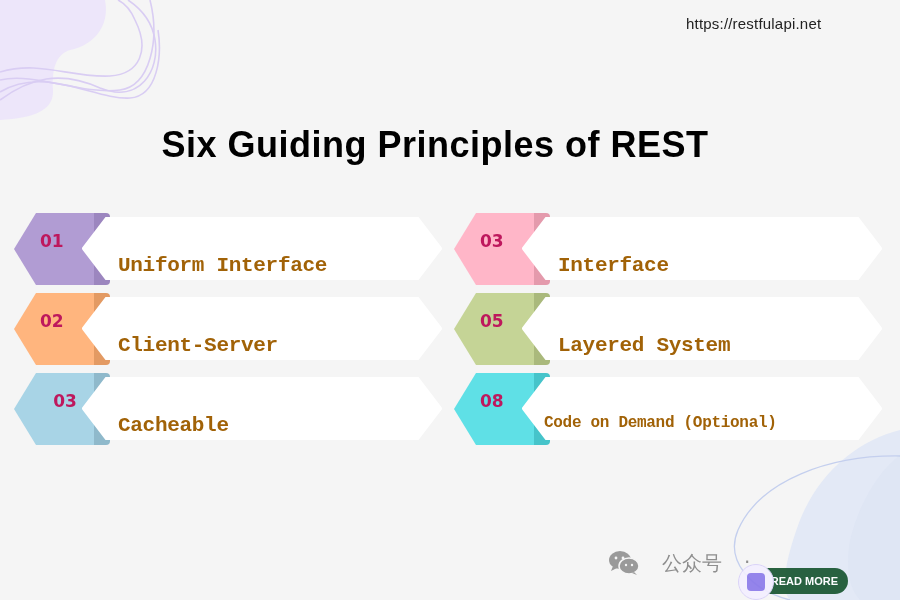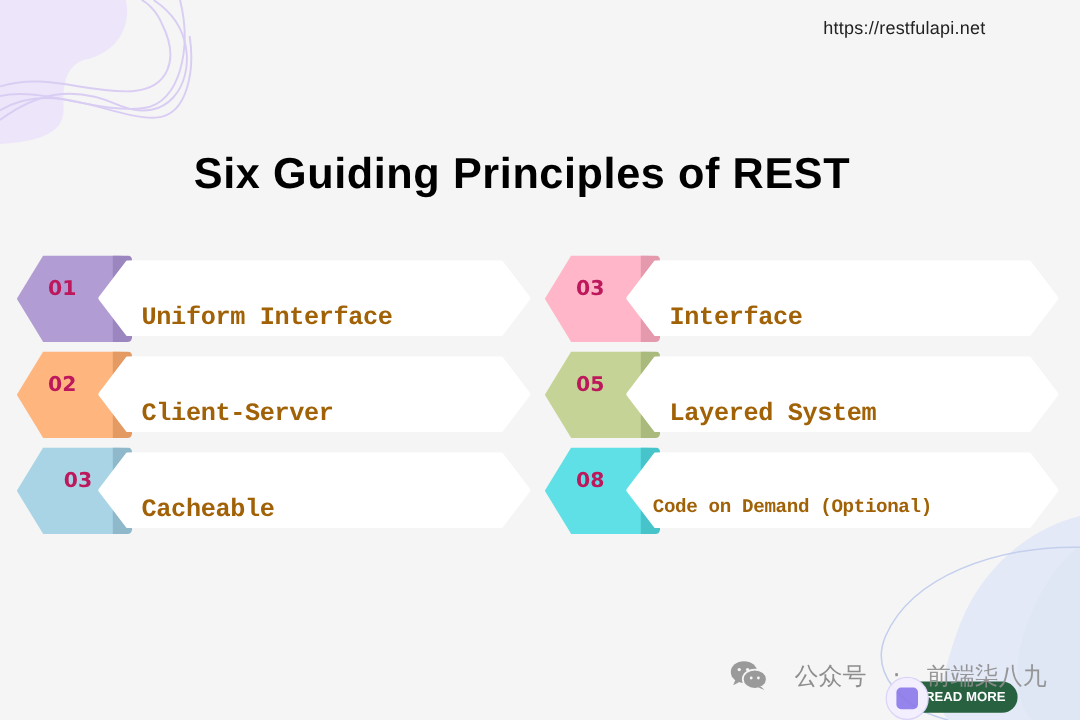--- a/index.html
+++ b/index.html
@@ -159,14 +159,13 @@
     <path d="M5,16 L3,21 L9,18 Z" fill="#9a9a9a"></path>
     <ellipse cx="21" cy="16" rx="10" ry="8" fill="#9a9a9a" stroke="#f5f5f5" stroke-width="1.5"></ellipse>
     <path d="M26,22 L29,25 L24,23 Z" fill="#9a9a9a"></path>
     <circle cx="8" cy="8" r="1.4" fill="#f5f5f5"></circle>
     <circle cx="15" cy="8" r="1.4" fill="#f5f5f5"></circle>
     <circle cx="18" cy="15" r="1.2" fill="#f5f5f5"></circle>
     <circle cx="24" cy="15" r="1.2" fill="#f5f5f5"></circle>
   </svg>
   <span>公众号</span>
   <span>·</span>
-  <span style="color:#8e8e8e;opacity:0.9;">前端柒八九</span>
 </div>
 
 </body></html>

